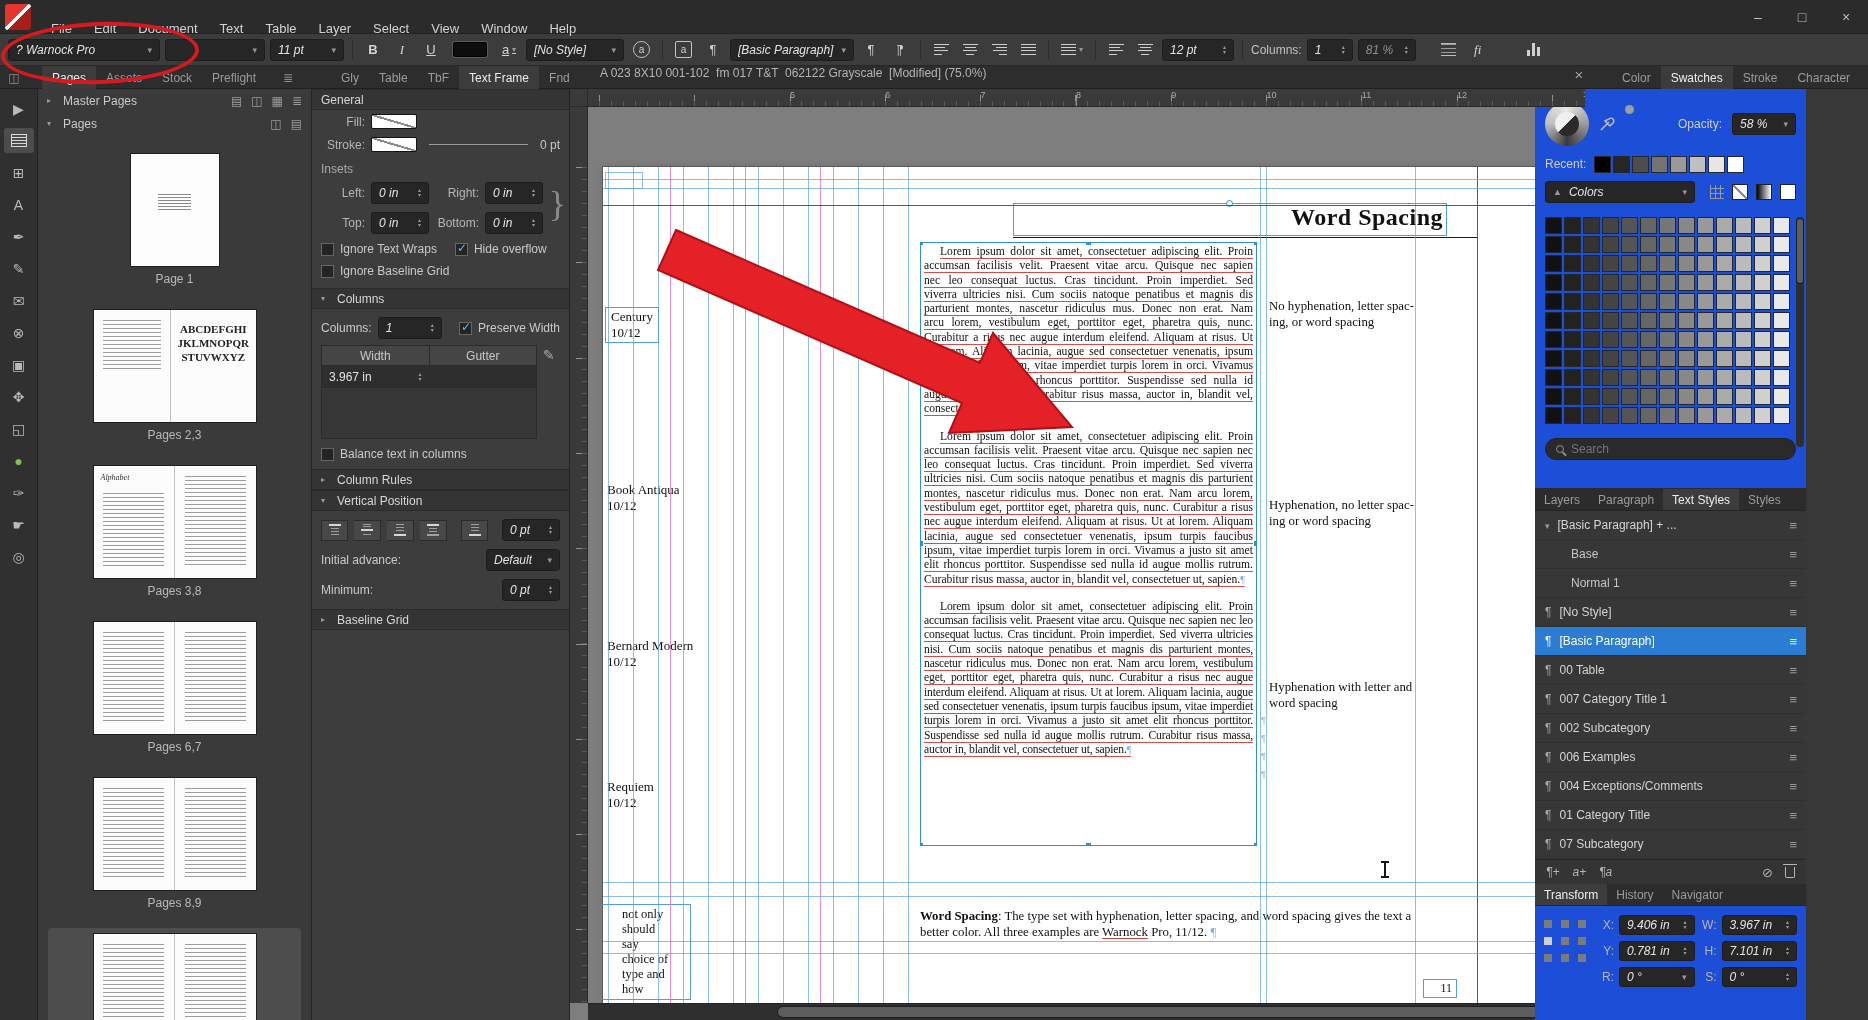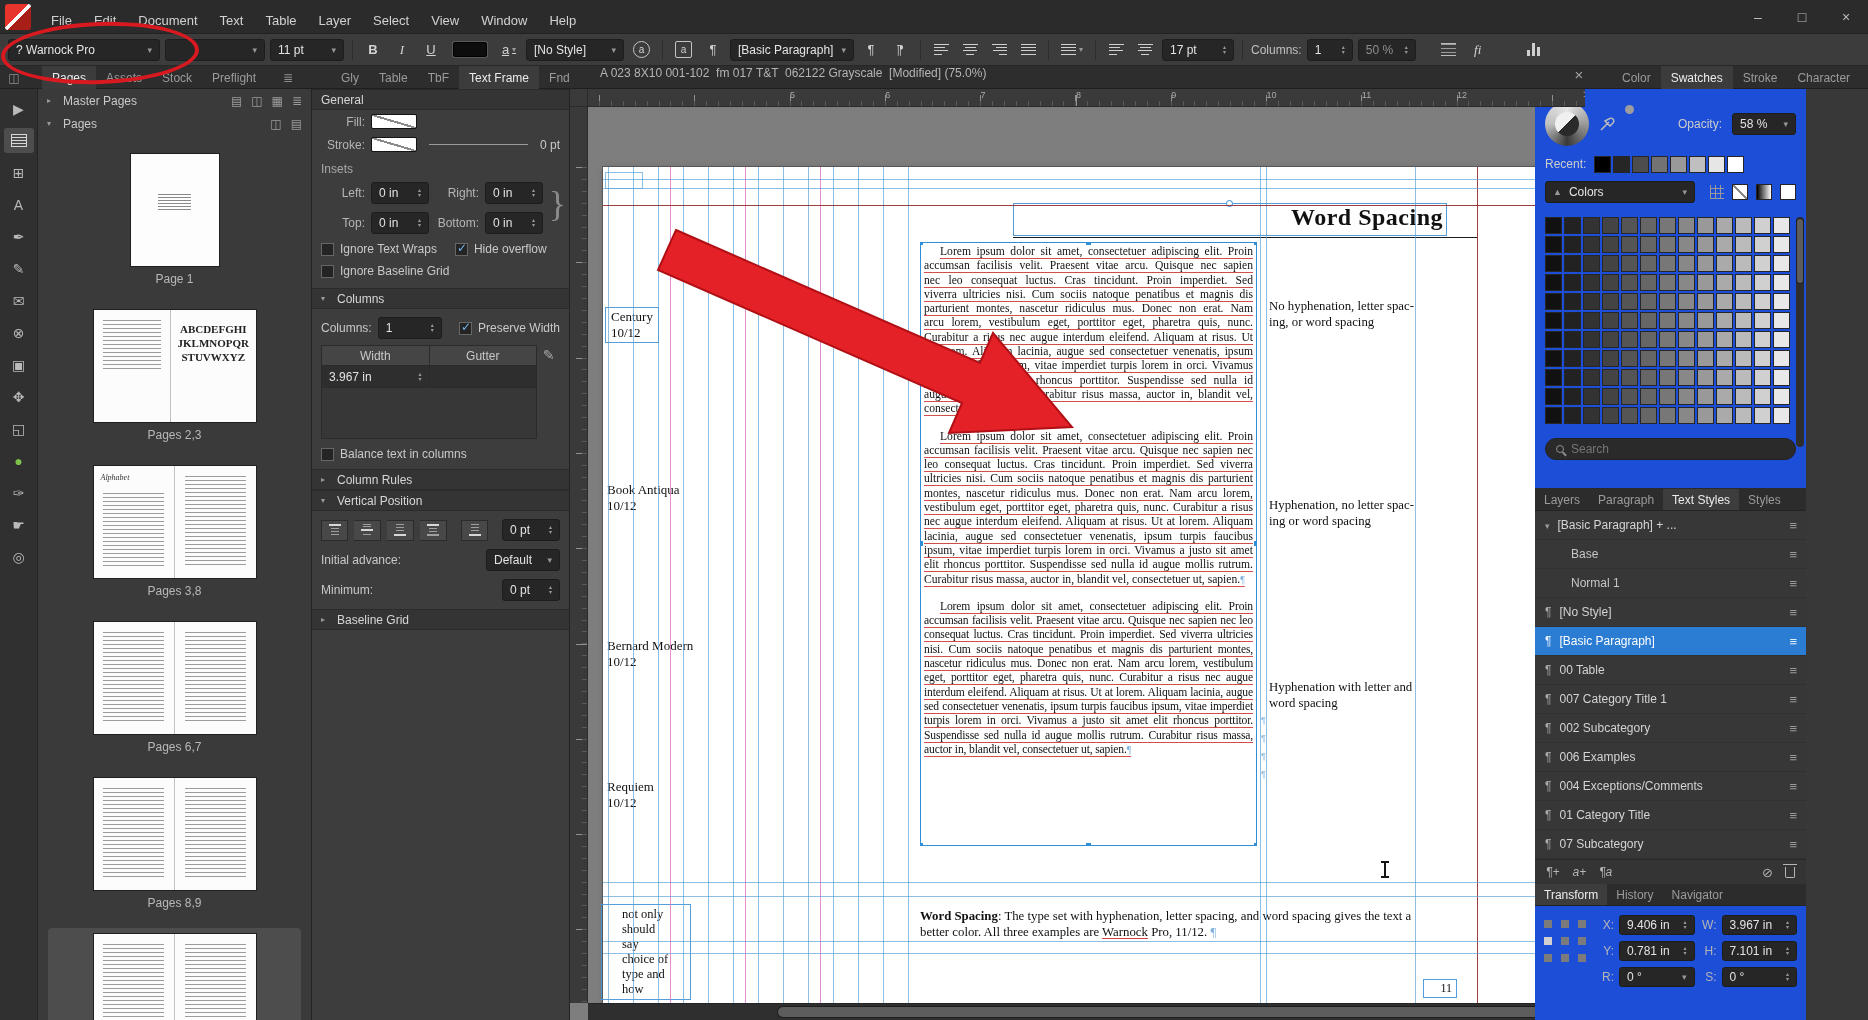--- a/index.html
+++ b/index.html
@@ -6,29 +6,29 @@
   html,body { background:#1e1e1e; }
   #app { position:relative; width:1868px; height:1020px; overflow:hidden;
          background:#383838; font-family:"Liberation Sans","DejaVu Sans",sans-serif;
          font-size:12px; color:#cccccc; }
 
   
   #menubar { position:absolute; left:0; top:0; width:100%; height:34px; background:#2b2b2b;
              display:flex; align-items:center; border-bottom:1px solid #222; z-index:5; }
   .logo { width:26px; height:26px; margin:0 9px 0 5px; border-radius:3px;
           background:linear-gradient(135deg,#e7342c 0 45%,#ffffff 45% 55%,#a81f17 55%); }
-  .menu-item { padding:4px 11px; font-size:13px; color:#d2d2d2; height:34px; line-height:34px; }
+  .menu-item { padding:12px 11px; font-size:13px; color:#d2d2d2; height:34px; line-height:34px; }
   .wincontrols { margin-left:auto; display:flex; }
   .wincontrols span { width:44px; height:34px; display:flex; align-items:center; justify-content:center; color:#bbb; font-size:14px; }
 
   
   #toolbar { position:absolute; left:0; top:34px; width:100%; height:32px; background:#3c3c3c;
              border-bottom:1px solid #272727; display:flex; align-items:center; padding:0 8px; gap:5px; z-index:4; }
   .field { background:#262626; border:1px solid #1d1d1d; border-radius:3px; height:22px;
-           display:flex; align-items:center; padding:0 7px; color:#e3e3e3; white-space:nowrap; }
+           display:flex; align-items:center; padding:0 7px; color:#e3e3e3; white-space:nowrap;font-style:italic; }
   .field .fval { overflow:hidden; }
   .field.dd::after { content:"▾"; margin-left:auto; padding-left:7px; color:#979797; font-size:9px; }
   .field.spin::after { content:"▴\A▾"; white-space:pre; font-size:6px; line-height:5px; margin-left:auto; padding-left:7px; color:#979797; text-align:center; }
   .w150{width:152px}.w100{width:100px}.w74{width:74px}.w96{width:98px}.w120{width:124px}.w70{width:72px}.w46{width:46px}.w58{width:58px}.w64{width:64px}
   .tbtn { min-width:24px; height:24px; display:flex; align-items:center; justify-content:center;
           color:#d2d2d2; border-radius:3px; padding:0 4px; font-size:13px; }
   .tbtn.bold{font-weight:bold}
   .tbtn.ital{font-style:italic; font-family:"Liberation Serif",serif;}
   .tbtn.und{text-decoration:underline}
   .ic-circle-a::before{content:"a"; border:1px solid #c4c4c4; border-radius:50%; width:15px; height:15px;
@@ -351,29 +351,29 @@
         <i class="bars j"></i>
       </span>
     <span class="vsep"></span>
     <span class="tbtn">
         <i class="bars"></i>
       </span>
     <span class="tbtn">
         <i class="bars c"></i>
       </span>
     <div class="field spin w70">
-        <span class="fval">17 pt</span>
+        <span class="fval">12 pt</span>
       </div>
     <span class="vsep"></span>
     <span class="lbl">Columns:</span>
     <div class="field spin w46">
         <span class="fval">1</span>
       </div>
     <div class="field spin w58 dim">
-        <span class="fval">50 %</span>
+        <span class="fval">81 %</span>
       </div>
     <span class="tbtn" style="margin-left:16px">
         <i class="gridicon"></i>
       </span>
     <span class="tbtn ital">fi</span>
     <span class="tbtn" style="margin-left:28px">
         <i class="charticon"></i>
       </span>
   </div>
 

